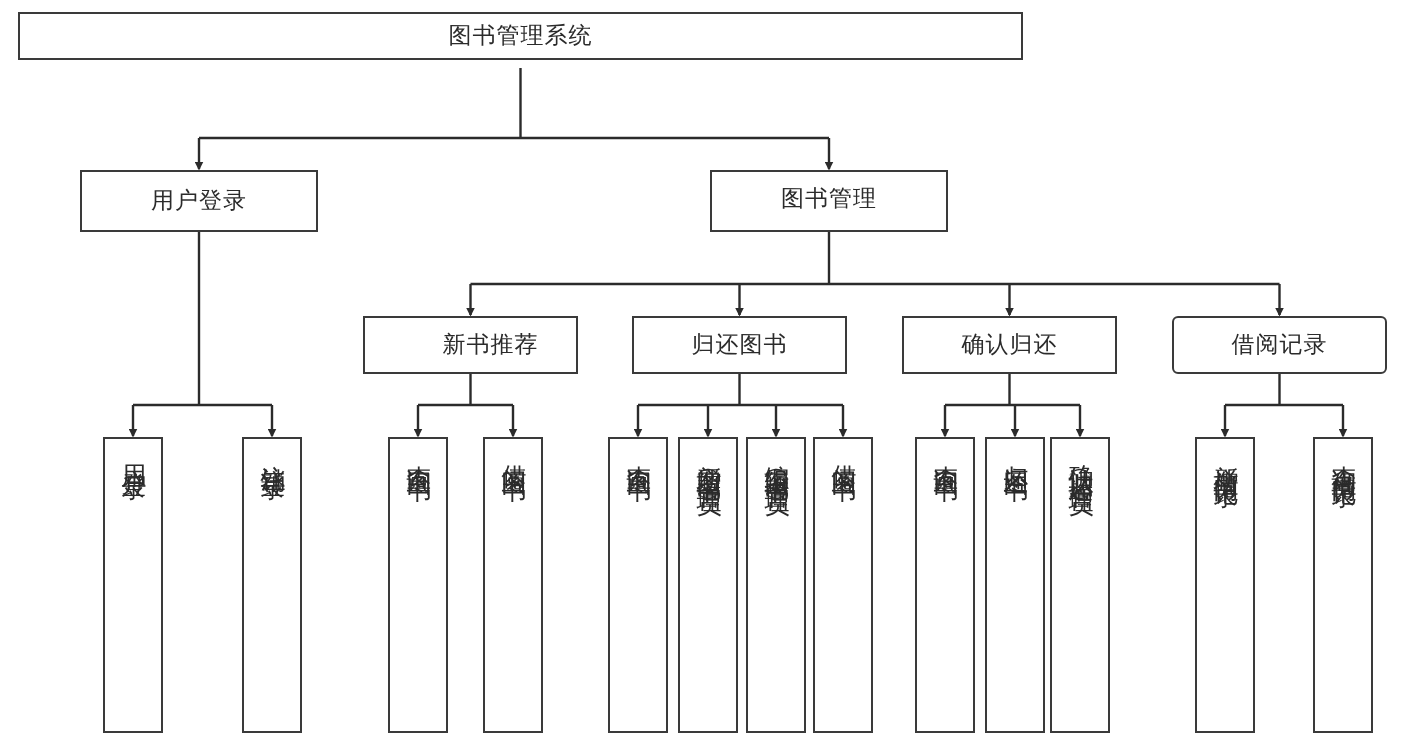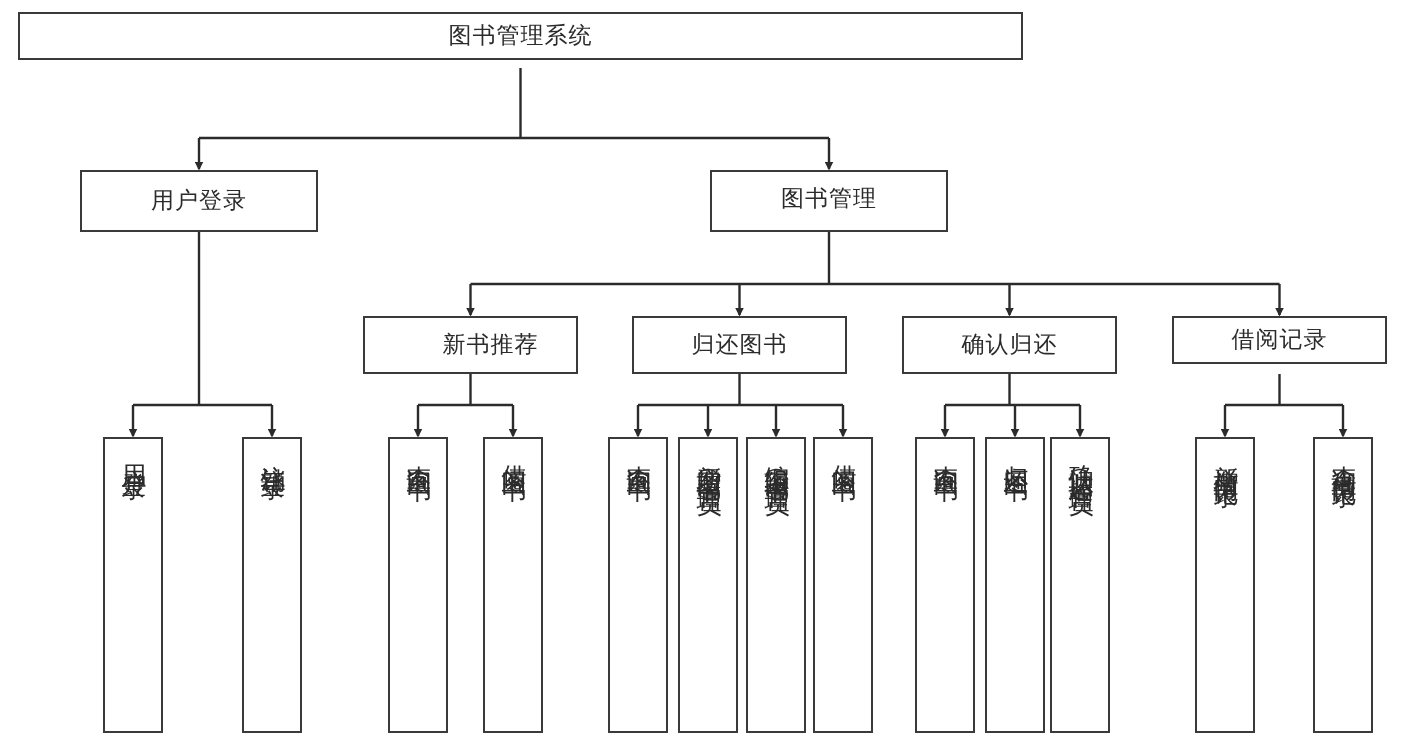--- a/index.html
+++ b/index.html
@@ -124,21 +124,21 @@
       </div>
       <div class="node horizontal" style="left: 363px; top: 316px; width: 215px; height: 58px; padding-left: 40px;">
         <span class="node-label">新书推荐</span>
       </div>
       <div class="node horizontal" style="left: 632px; top: 316px; width: 215px; height: 58px;">
         <span class="node-label">归还图书</span>
       </div>
       <div class="node horizontal" style="left: 902px; top: 316px; width: 215px; height: 58px;">
         <span class="node-label">确认归还</span>
       </div>
-      <div class="node horizontal" style="left: 1172px; top: 316px; width: 215px; height: 48px;">
+      <div class="node horizontal" style="left: 1172px; top: 316px; width: 215px; height: 58px; border-radius: 6px;">
         <span class="node-label">借阅记录</span>
       </div>
       <div class="node vertical" style="left: 103px; top: 437px; width: 60px; height: 296px;">
         <span class="node-label">用户登录</span>
       </div>
       <div class="node vertical" style="left: 242px; top: 437px; width: 60px; height: 296px;">
         <span class="node-label">注销登录</span>
       </div>
       <div class="node vertical" style="left: 388px; top: 437px; width: 60px; height: 296px;">
         <span class="node-label">查询图书</span>

